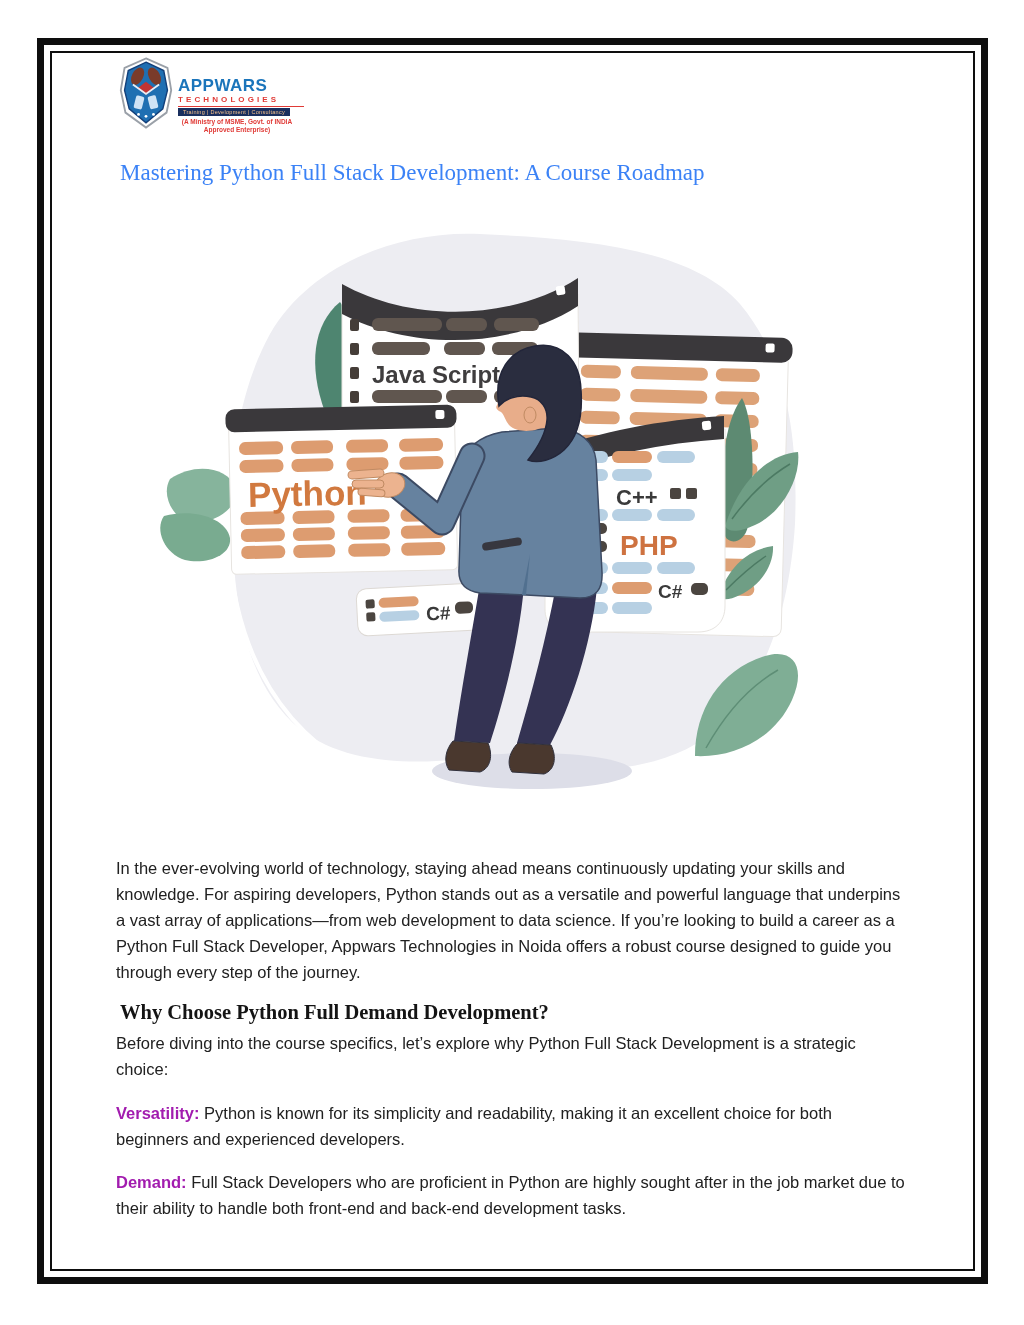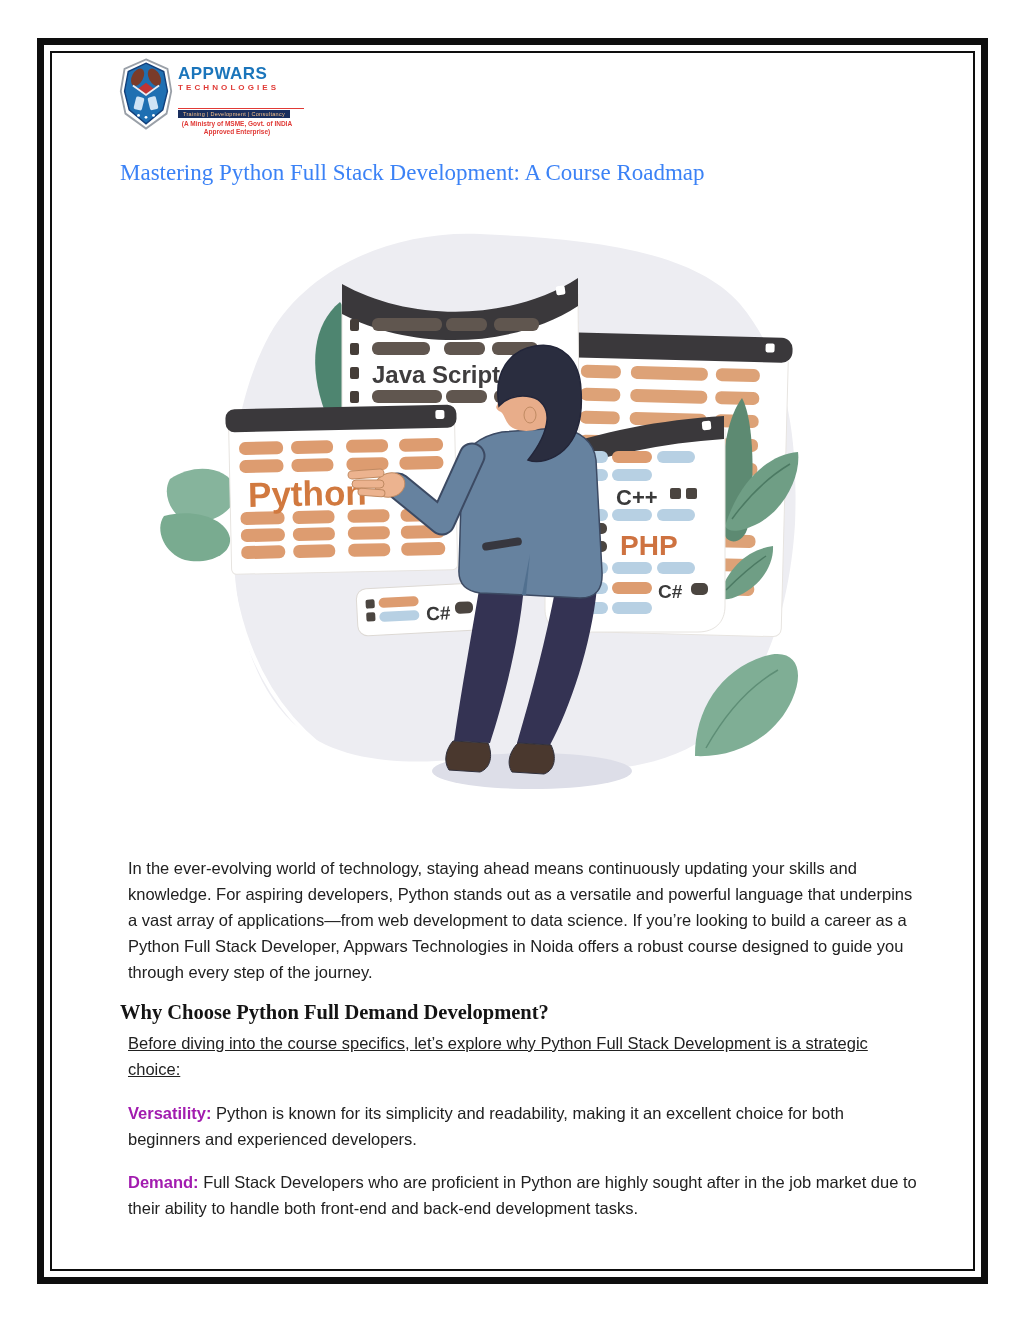--- a/index.html
+++ b/index.html
@@ -9,38 +9,38 @@
   }
   .page-border-outer{
     position:absolute;left:37px;top:38px;width:951px;height:1246px;
     border:7px solid #0e0e0e;box-sizing:border-box;
   }
   .page-border-inner{
     position:absolute;left:50px;top:51px;width:925px;height:1220px;
     border:2px solid #0e0e0e;box-sizing:border-box;
   }
   
-  .logo{position:absolute;left:118px;top:56px;display:flex;align-items:center;}
+  .logo{position:absolute;left:118px;top:56px;display:flex;align-items:flex-end;}
   .logo-text{margin-left:4px;margin-top:9px;width:126px;}
   .logo-brand{color:#1b75bb;font-weight:bold;font-size:17px;letter-spacing:.5px;line-height:17px;font-family:"Liberation Sans",sans-serif;}
-  .logo-sub{color:#e03a36;font-weight:bold;font-size:8px;letter-spacing:3.1px;line-height:10px;margin-top:1px;border-bottom:1px solid #e03a36;padding-bottom:15px;}
+  .logo-sub{color:#e03a36;font-weight:bold;font-size:8px;letter-spacing:3.1px;line-height:10px;margin-top:1px;border-bottom:1px solid #e03a36;padding-bottom:1px;}
   .logo-banner{background:#1a2f5e;color:#f5c08a;font-size:5.5px;letter-spacing:.3px;text-align:center;padding:1px 0;width:112px;margin-top:1px;}
   .logo-ministry{color:#e03a36;font-weight:bold;font-size:6.5px;line-height:8px;text-align:center;width:118px;margin-top:2px;}
   
   .doc-title{
     position:absolute;left:120px;top:160px;width:800px;
     font-family:"Liberation Serif",serif;font-weight:normal;font-size:23px;color:#3b82f6;
   }
   .h2{
     position:absolute;left:120px;top:984px;width:800px;
     font-family:"Liberation Serif",serif;font-weight:bold;font-size:20.5px;color:#141414;
   }
-  .para{position:absolute;left:128px;width:790px;font-size:16.5px;line-height:26px;color:#212121;}
+  .para{position:absolute;left:116px;width:790px;font-size:16.5px;line-height:26px;color:#212121;}
   .p1{top:838px;}
-  .p2{top:1013px;text-decoration:underline;}
+  .p2{top:1013px;}
   .p3{top:1083px;}
   .p4{top:1152px;}
   .para b{color:#a21caf;}
   
   .illus{position:absolute;left:150px;top:224px;width:660px;height:585px;}
   svg text{font-family:"Liberation Sans",sans-serif;}
 </style>
 </head>
 <body>
 

